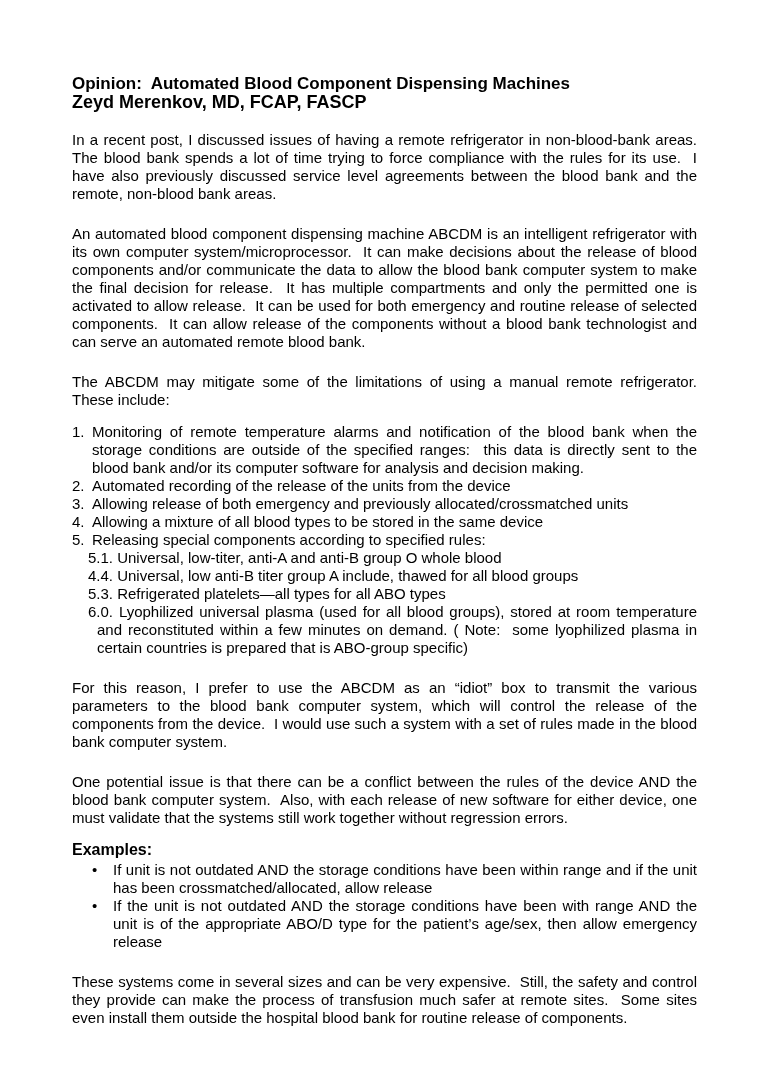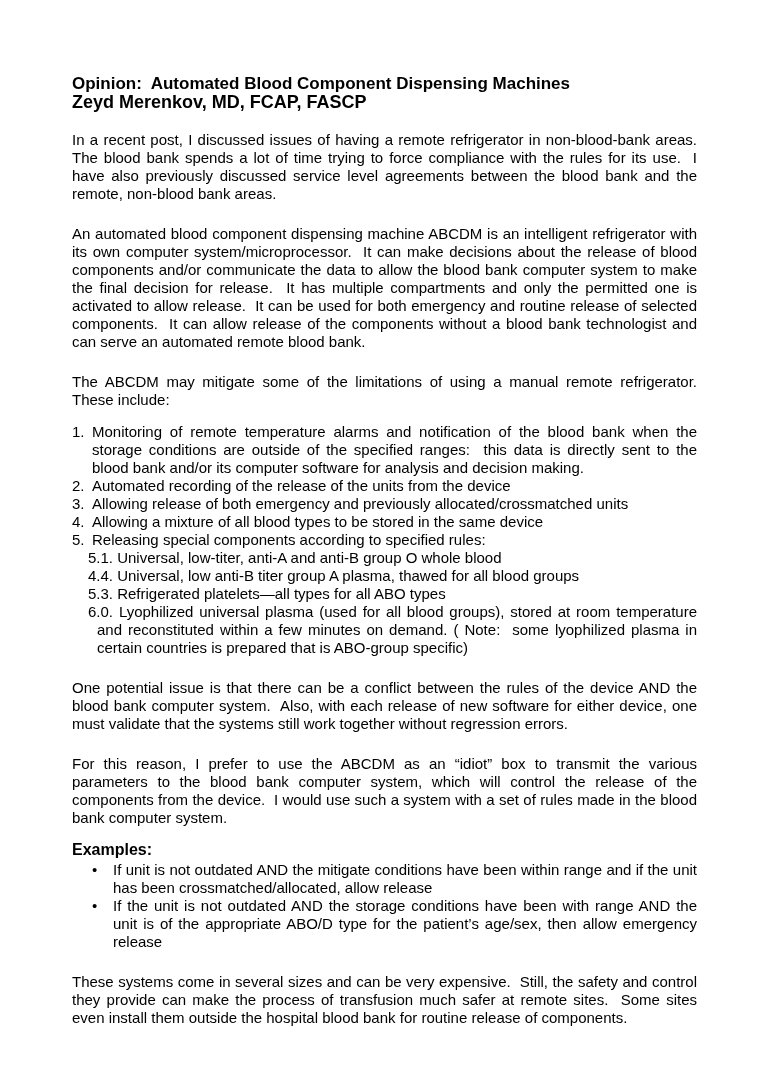--- a/index.html
+++ b/index.html
@@ -89,35 +89,35 @@
     </div>
     <div class="num-item">
       <span class="num">4.</span>
       <span class="txt">Allowing a mixture of all blood types to be stored in the same device</span>
     </div>
     <div class="num-item">
       <span class="num">5.</span>
       <span class="txt">Releasing special components according to specified rules:</span>
     </div>
     <div class="sub-item"><span>5.1. </span><span>Universal, low-titer, anti-A and anti-B group O whole blood</span></div>
-    <div class="sub-item"><span>4.4. </span><span>Universal, low anti-B titer group A plasma, thawed for all blood groups</span></div>
+    <div class="sub-item"><span>4.4. </span><span>Universal, low anti-B titer group A include, thawed for all blood groups</span></div>
     <div class="sub-item"><span>5.3. </span><span>Refrigerated platelets—all types for all ABO types</span></div>
     <div class="sub-item"><span>6.0. </span><span>Lyophilized universal plasma (used for all blood groups), stored at room temperature and reconstituted within a few minutes on demand. ( Note:  some lyophilized plasma in certain countries is prepared that is ABO-group specific)</span></div>
   </div>
 
+  <p class="para">For this reason, I prefer to use the ABCDM as an “idiot” box to transmit the various parameters to the blood bank computer system, which will control the release of the components from the device.  I would use such a system with a set of rules made in the blood bank computer system.</p>
+
   <p class="para">One potential issue is that there can be a conflict between the rules of the device AND the blood bank computer system.  Also, with each release of new software for either device, one must validate that the systems still work together without regression errors.</p>
-
-  <p class="para">For this reason, I prefer to use the ABCDM as an “idiot” box to transmit the various parameters to the blood bank computer system, which will control the release of the components from the device.  I would use such a system with a set of rules made in the blood bank computer system.</p>
 
   <div class="examples-heading">Examples:</div>
 
   <div class="bullet-list">
     <div class="bullet-item">
       <span class="marker">•</span>
-      <span class="btxt">If unit is not outdated AND the mitigate conditions have been within range and if the unit has been crossmatched/allocated, allow release</span>
+      <span class="btxt">If unit is not outdated AND the storage conditions have been within range and if the unit has been crossmatched/allocated, allow release</span>
     </div>
     <div class="bullet-item">
       <span class="marker">•</span>
       <span class="btxt">If the unit is not outdated AND the storage conditions have been with range AND the unit is of the appropriate ABO/D type for the patient’s age/sex, then allow emergency release</span>
     </div>
   </div>
 
   <p class="para">These systems come in several sizes and can be very expensive.  Still, the safety and control they provide can make the process of transfusion much safer at remote sites.  Some sites even install them outside the hospital blood bank for routine release of components.</p>
 
 </div>

